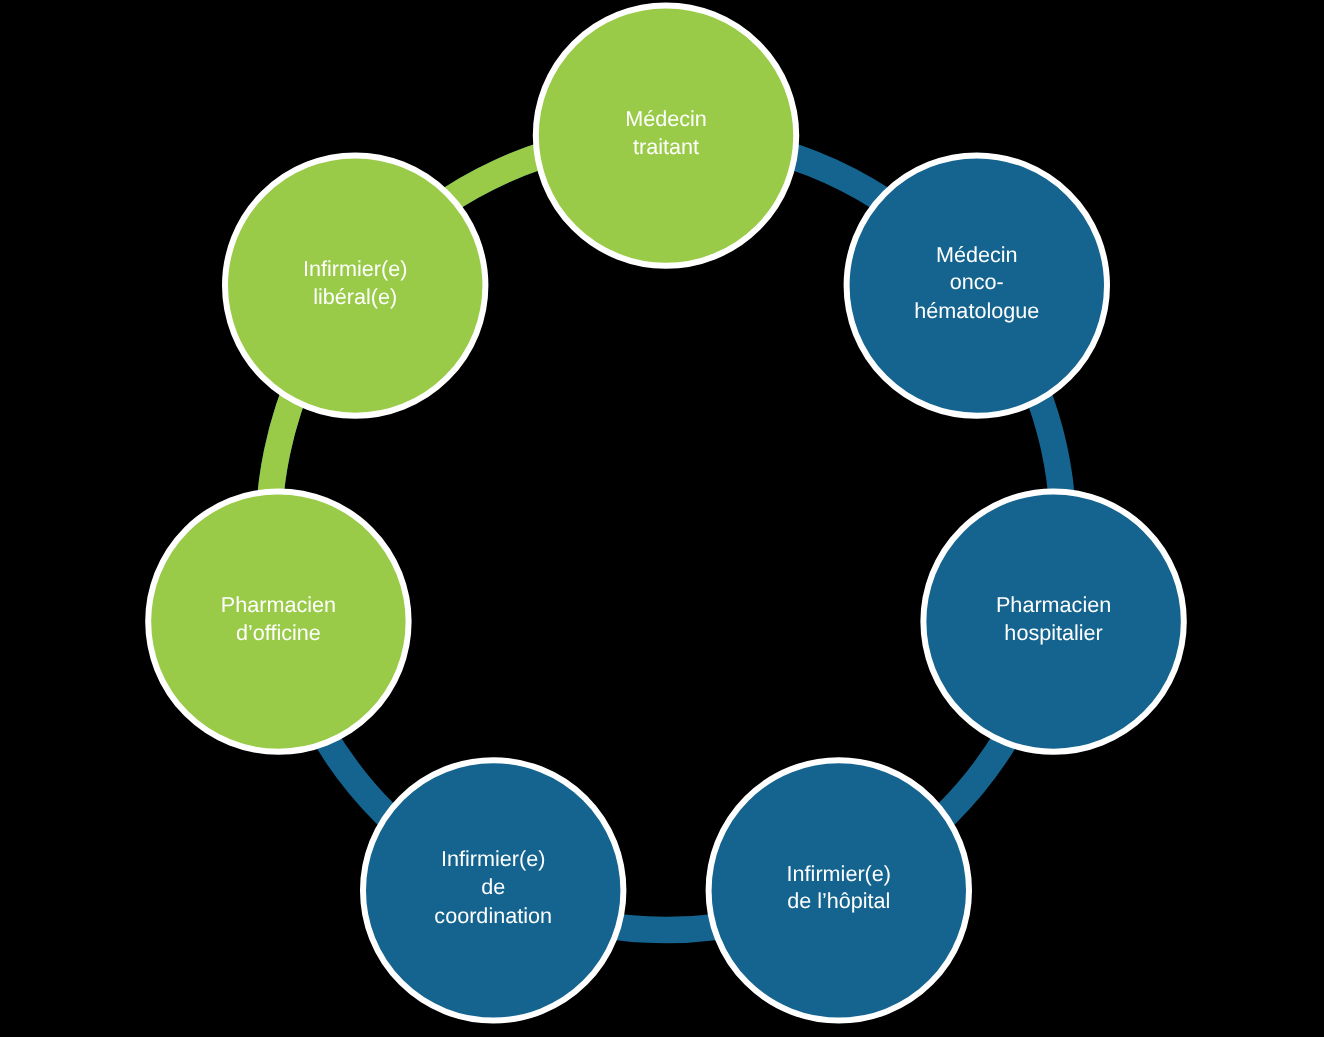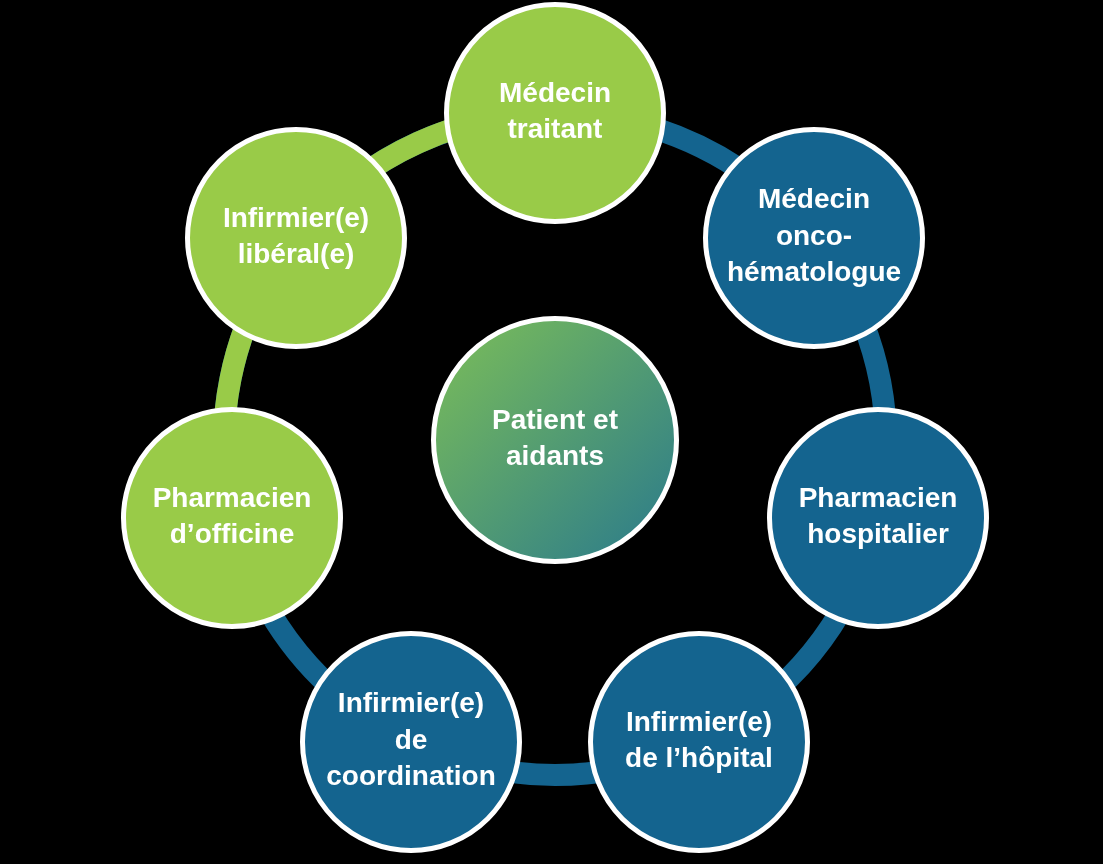--- a/index.html
+++ b/index.html
@@ -40,22 +40,22 @@
   }
   .node.green { background: var(--green); }
   .node.blue  { background: var(--blue); }
   .node.center-node {
     width: 248px;
     height: 248px;
     background: linear-gradient(135deg, var(--grad-start) 0%, var(--grad-end) 100%);
   }
   .node-label {
     color: #FFFFFF;
-    font-weight: 700;
-    font-size: 28px;
+    font-weight: 400;
+    font-size: 18px;
     line-height: 1.3;
     white-space: pre-line;
     padding-bottom: 4px;
   }
   
   .pos-traitant     { left: 444px; top:   2px; }
   .pos-onco         { left: 703px; top: 127px; }
   .pos-hospitalier  { left: 767px; top: 407px; }
   .pos-hopital      { left: 588px; top: 631px; }
   .pos-coordination { left: 300px; top: 631px; }
@@ -103,18 +103,14 @@
   <div class="node green pos-officine">
     <div class="node-label">Pharmacien
 d’officine</div>
   </div>
 
   <div class="node green pos-liberal">
     <div class="node-label">Infirmier(e)
 libéral(e)</div>
   </div>
 
-  <div class="node center-node pos-center">
-    <div class="node-label">Patient et
-aidants</div>
-  </div>
 
 </div>
 
 </body></html>

